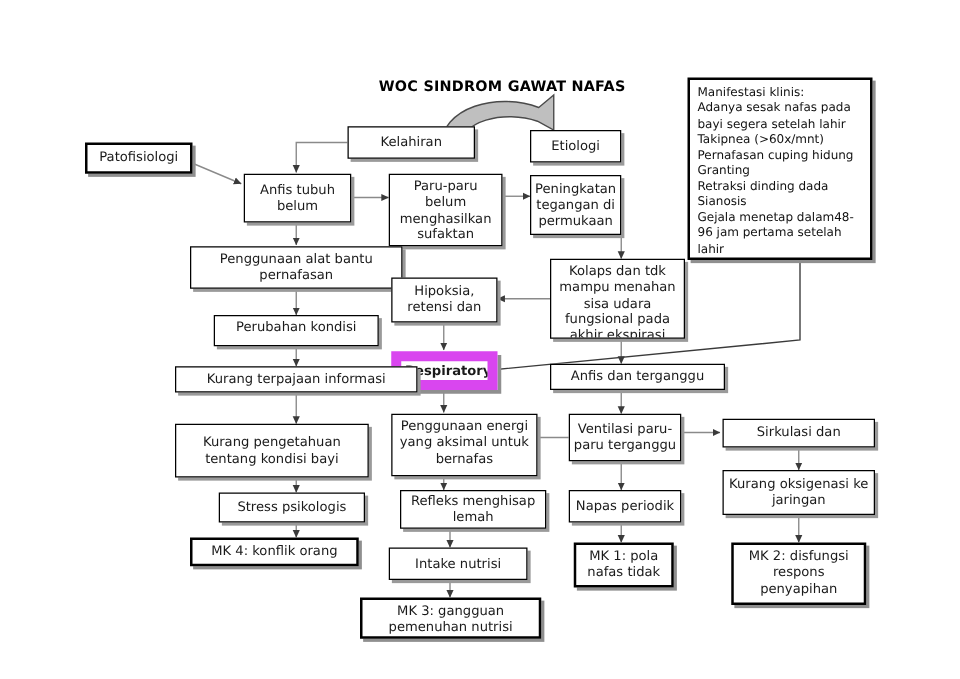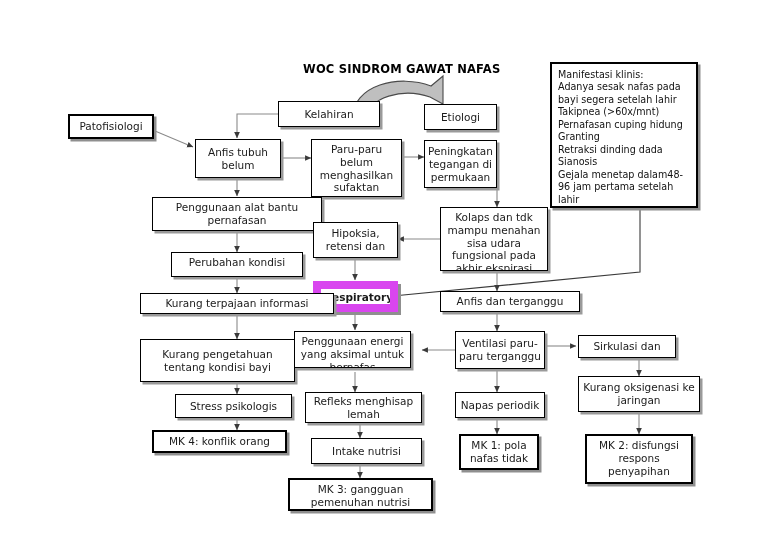--- a/index.html
+++ b/index.html
@@ -169,37 +169,37 @@
   </div>
 
   <div class="node shadow" style="left:440px;top:291px;width:140px;height:21px;">
     <span class="txt">Anfis dan terganggu</span>
   </div>
 
   <div class="node shadow" style="left:140px;top:339px;width:155px;height:43px;">
     <span class="txt">Kurang pengetahuan tentang kondisi bayi</span>
   </div>
 
-  <div class="node shadow topalign" style="left:294px;top:331px;width:117px;height:37px;padding-top:3px;">
+  <div class="node shadow topalign" style="left:313px;top:331px;width:117px;height:50px;padding-top:3px;">
     <span class="txt">Penggunaan energi yang aksimal untuk bernafas</span>
   </div>
 
   <div class="node shadow" style="left:455px;top:331px;width:90px;height:38px;">
     <span class="txt">Ventilasi paru-paru terganggu</span>
   </div>
 
-  <div class="node shadow" style="left:578px;top:335px;width:98px;height:23px;">
+  <div class="node shadow" style="left:578px;top:335px;width:122px;height:23px;">
     <span class="txt">Sirkulasi dan</span>
   </div>
 
   <div class="node shadow" style="left:175px;top:394px;width:117px;height:24px;">
     <span class="txt">Stress psikologis</span>
   </div>
 
-  <div class="node shadow" style="left:305px;top:392px;width:117px;height:31px;">
+  <div class="node shadow" style="left:320px;top:392px;width:117px;height:31px;">
     <span class="txt">Refleks menghisap lemah</span>
   </div>
 
   <div class="node shadow" style="left:455px;top:392px;width:90px;height:26px;">
     <span class="txt">Napas periodik</span>
   </div>
 
   <div class="node shadow" style="left:578px;top:376px;width:122px;height:36px;">
     <span class="txt">Kurang oksigenasi ke jaringan</span>
   </div>

